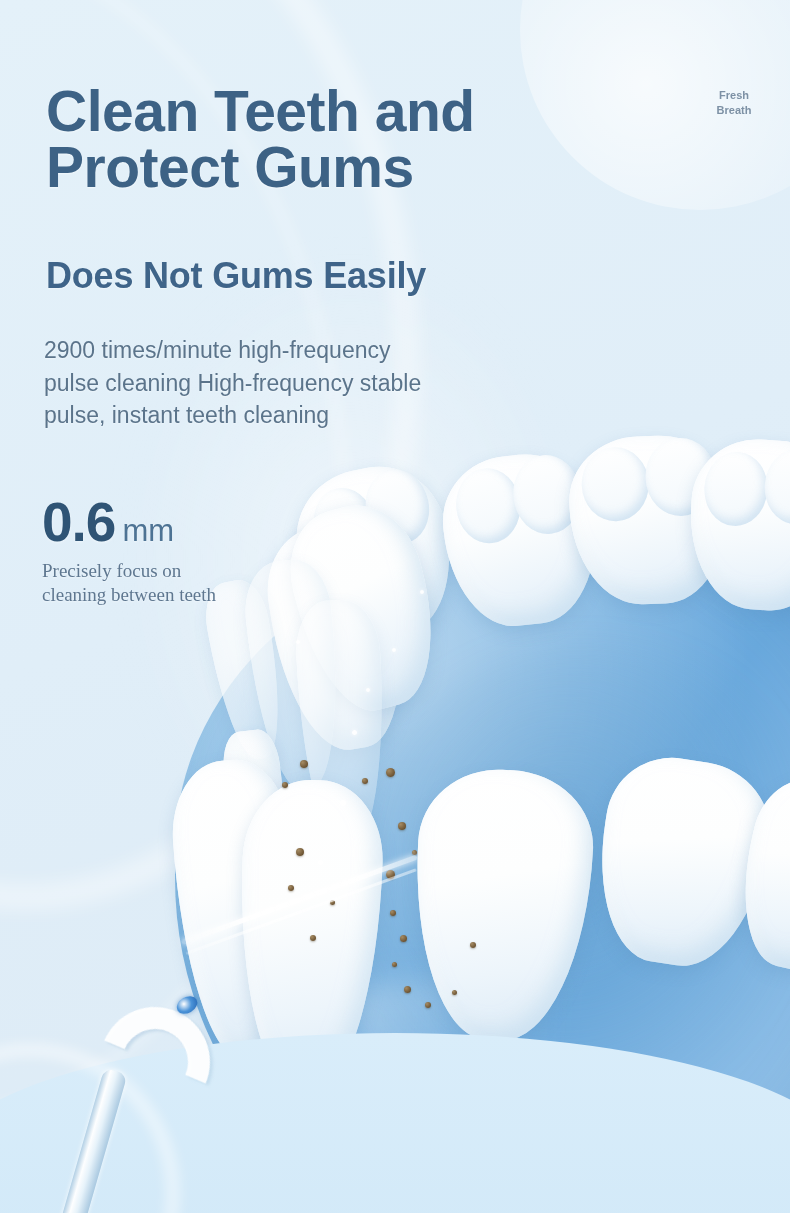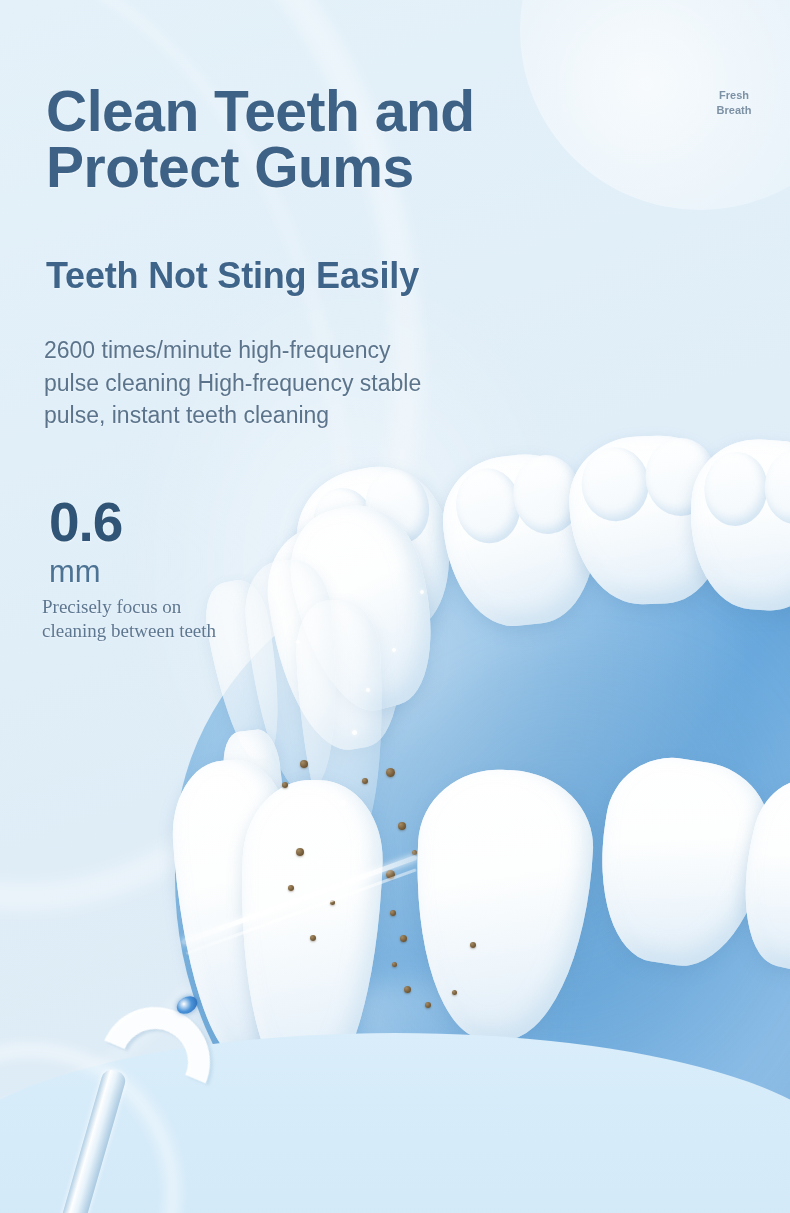--- a/index.html
+++ b/index.html
@@ -226,21 +226,21 @@
     width:92px; text-align:center;
     font-size:11px; font-weight:bold; line-height:1.32;
     color:#7d91a5;
     white-space:pre-line;
   }
 
   .spec { position:absolute; }
   .spec-0 { left:42px; top:490px; }
   .spec-1 { left:42px; top:660px; }
 
-  .spec-row { display:flex; align-items:baseline;flex-direction:column; }
+  .spec-row { display:flex; align-items:baseline; }
   .spec-value {
     font-size:55px; font-weight:bold; letter-spacing:-1px;
     color:#2f5475;
     text-shadow:0 1px 3px rgba(255,255,255,.5);
   }
   .spec-unit {
     margin-left:7px;
     font-size:31px; font-weight:normal; letter-spacing:0;
     color:#4d7394;
     text-shadow:0 1px 2px rgba(255,255,255,.5);
@@ -342,22 +342,22 @@
     <div class="nozzle-bend-shade"></div>
     <div class="nozzle-shaft"></div>
     <div class="nozzle-bend"></div>
     <div class="nozzle-tip"></div>
   </div>
 
   <div class="text-layer">
 
     <div class="headline">Clean Teeth and
 Protect Gums</div>
-    <div class="subhead">Teeth Not Sting Easily</div>
-    <div class="body-copy">2600 times/minute high-frequency
+    <div class="subhead">Does Not Gums Easily</div>
+    <div class="body-copy">2900 times/minute high-frequency
 pulse cleaning High-frequency stable
 pulse, instant teeth cleaning</div>
 
     <div class="badge-fresh">Fresh
 Breath</div>
 
     <div class="spec spec-0">
       <div class="spec-row">
         <span class="spec-value">0.6</span>
         <span class="spec-unit">mm</span>

